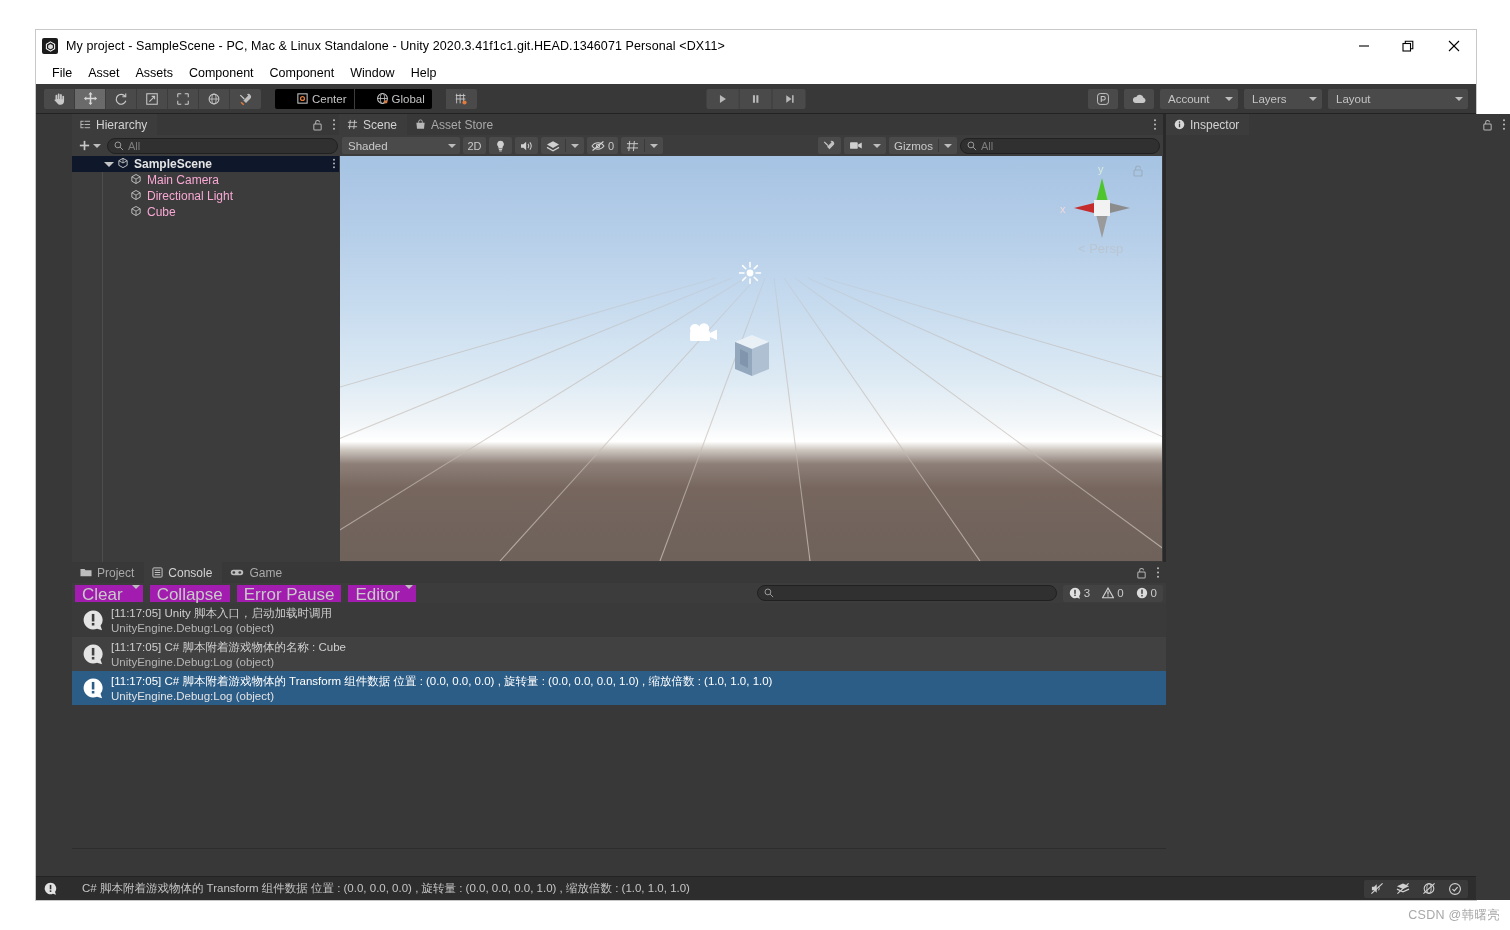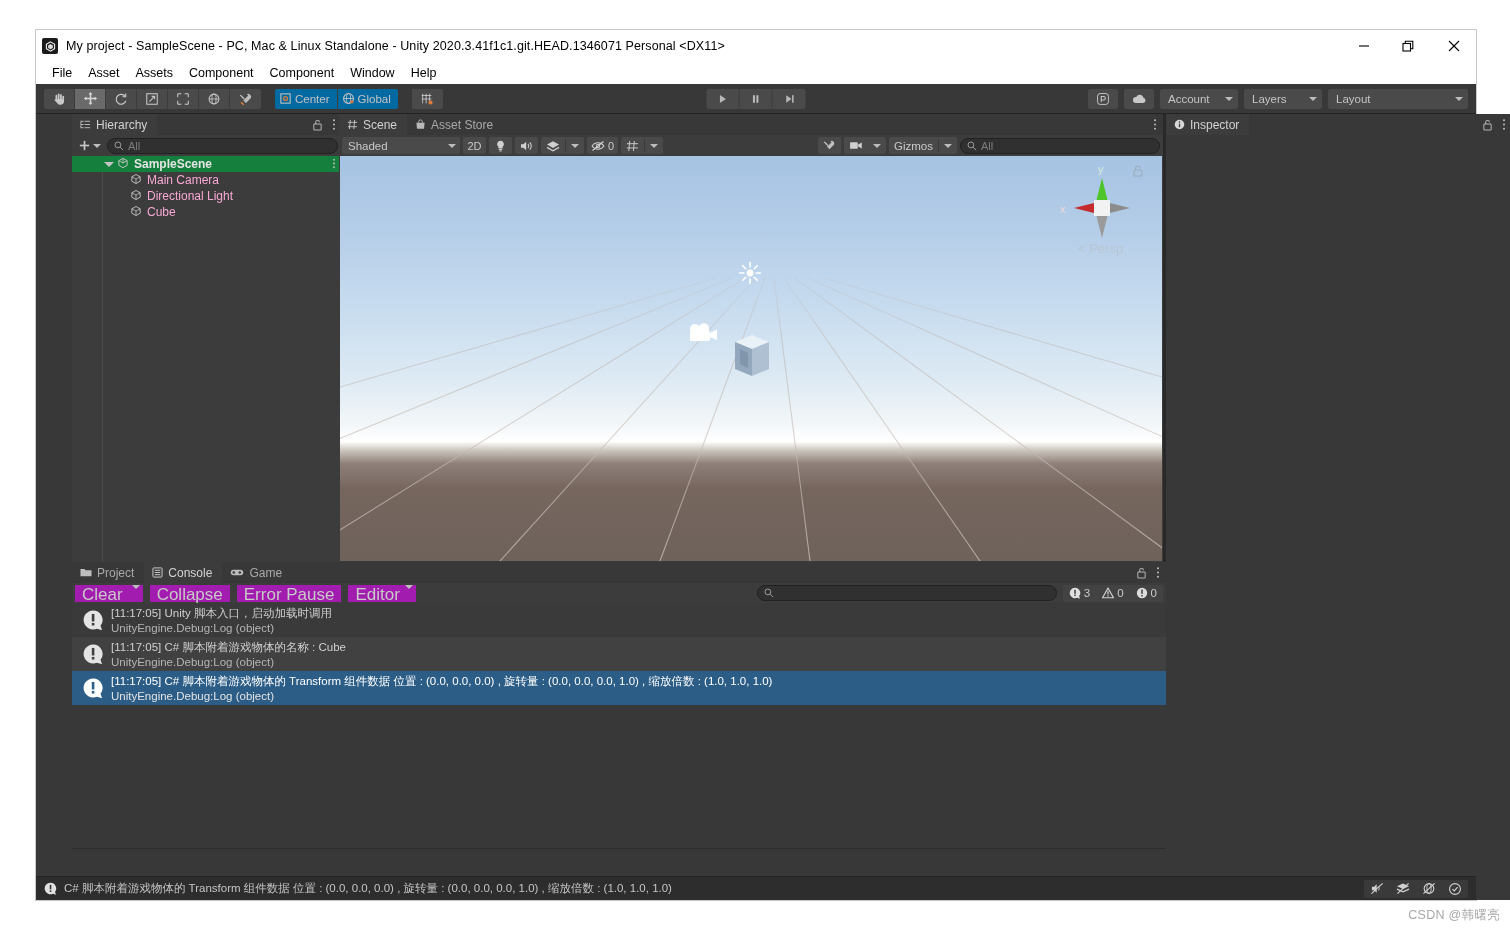--- a/index.html
+++ b/index.html
@@ -56,22 +56,22 @@
   .tb-btn {
     width: 31px; height: 20px; background: #4a4a4a; display: flex;
     align-items: center; justify-content: center; border-right: 1px solid #3c3c3c;
   }
   .tb-btn:first-child { border-radius: 2px 0 0 2px; }
   .tb-btn:last-child { border-right: none; border-radius: 0 2px 2px 0; }
   .tb-btn.active { background: #6a6a6a; }
   .tb-btn svg, .tb-group svg { display: block; }
   .tb-gap { width: 14px; }
   .pivot-btn {
-    height: 20px; background: #0369a1; display: flex; align-items: center;
-    padding: 0 7px 0 4px; gap: 3px; color: #c4c4c4; font-size: 11.5px;
+    height: 20px; background: #000000; display: flex; align-items: center;
+    padding: 0 7px 0 21px; gap: 3px; color: #c4c4c4; font-size: 11.5px;
     border-right: 1px solid #3c3c3c;
   }
   .pivot-btn:first-child { border-radius: 2px 0 0 2px; }
   .pivot-btn:last-child { border-right: none; border-radius: 0 2px 2px 0; }
   .play-group {
     position: absolute; left: 50%; transform: translateX(-50%); display: flex;
   }
   .play-btn {
     width: 33px; height: 20px; background: #4a4a4a; display: flex;
     align-items: center; justify-content: center; border-right: 1px solid #3a3a3a;
@@ -128,21 +128,21 @@
   .search-box {
     flex: 1; height: 16px; background: #303030; border: 1px solid #212121;
     border-radius: 8px; display: flex; align-items: center; padding: 0 6px; gap: 4px;
   }
   .search-box .ph { font-size: 11px; color: #7c7c7c; }
   .hier-list { background: #3c3c3c; position: absolute; top: 42px; left: 0; right: 0; bottom: 0; }
   .hier-row {
     height: 16px; display: flex; align-items: center; font-size: 12px;
     color: #f9a8d4; position: relative; padding-left: 4px;
   }
-  .hier-row.scene { background: #15803d; color: #e4e4e4; font-weight: bold; }
+  .hier-row.scene { background: #0f172a; color: #e4e4e4; font-weight: bold; }
   .hier-row .twisty {
     width: 0; height: 0; border-left: 5px solid transparent;
     border-right: 5px solid transparent; border-top: 5px solid #c4c4c4;
     margin-right: 3px;
   }
   .hier-row .dots { position: absolute; right: 6px; color: #bdbdbd; font-size: 11px; letter-spacing: 0; }
   .indent-guide {
     position: absolute; left: 30px; top: 0; bottom: 0; width: 1px; background: #4d4d4d;
   }
 
@@ -220,21 +220,21 @@
   
   #inspector { left: 1094px; top: 0; width: 346px; height: 786px; }
   .insp-body { position: absolute; left: 0; right: 0; top: 21px; bottom: 0; background: #383838; }
 
   
   .statusbar {
     position: absolute; left: 0; bottom: 0; width: 1440px; height: 24px;
     background: #2d2d2d; display: flex; align-items: center; padding: 0 8px;
     border-top: 1px solid #232323;
   }
-  .status-text { font-size: 11.5px; color: #c4c4c4; margin-left: 7px; white-space: nowrap; }
+  .status-text { font-size: 11.5px; color: #c4c4c4; margin-left: 25px; white-space: nowrap; }
   .status-right { position: absolute; right: 8px; display: flex; align-items: center; gap: 0; }
   .status-icon {
     width: 26px; height: 18px; display: flex; align-items: center; justify-content: center;
     background: #3a3a3a;
   }
   .status-icon:first-child { border-radius: 2px 0 0 2px; }
   .status-icon:last-child { border-radius: 0 2px 2px 0; }
 
   
   .watermark {

